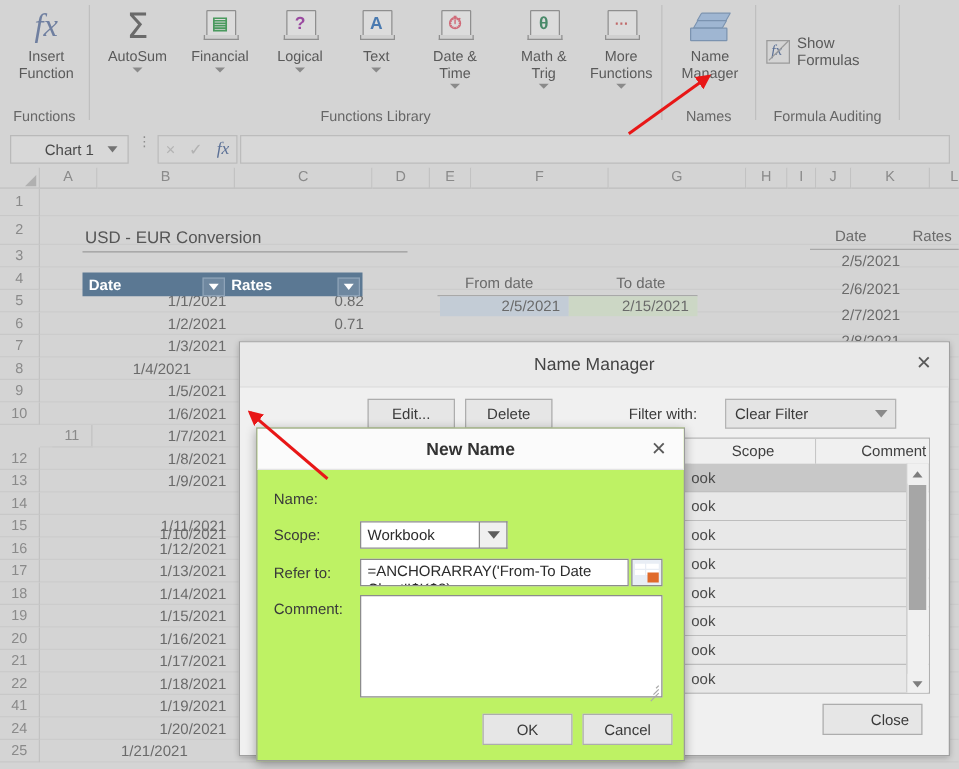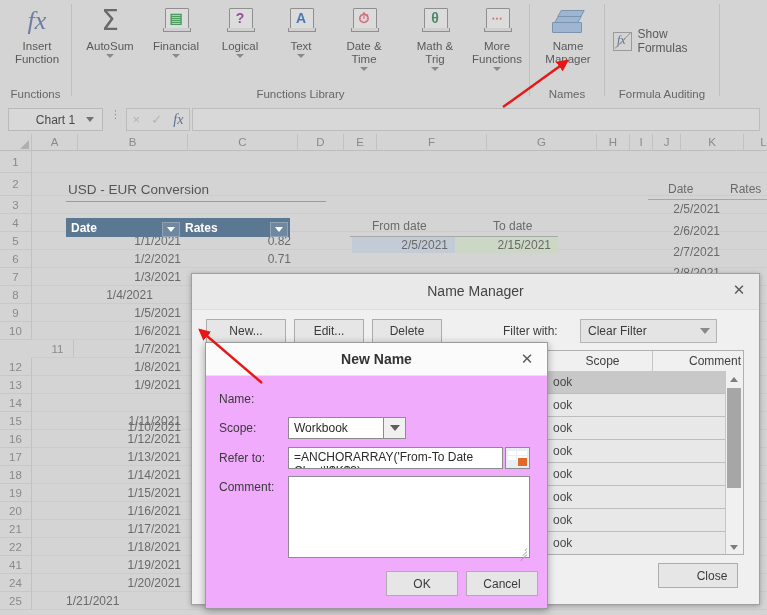--- a/index.html
+++ b/index.html
@@ -94,21 +94,21 @@
   .lrow.sel{background:#c8c8c8;}
   .lrow .sc{position:absolute;left:346px;top:4px;font-size:12px;color:#4a4a4a;}
   #nm-scroll{position:absolute;right:0;top:20px;width:17px;height:184px;background:#f0f0f0;border-left:1px solid #c6c6c6;}
   .sb-arrow{position:absolute;left:0;width:16px;height:16px;background:#f0f0f0;display:flex;align-items:center;justify-content:center;}
   .sb-up:after{content:"";width:0;height:0;border-left:4px solid transparent;border-right:4px solid transparent;border-bottom:5px solid #7d7d7d;}
   .sb-dn:after{content:"";width:0;height:0;border-left:4px solid transparent;border-right:4px solid transparent;border-top:5px solid #7d7d7d;}
   #sb-thumb{position:absolute;left:1px;top:17px;width:14px;height:100px;background:#a6a6a6;}
   #nm-refer-lbl{position:absolute;left:14px;top:288px;font-size:12px;color:#3a3a3a;}
   #nm-close{position:absolute;left:466px;top:289px;width:80px;height:25px;padding-left:28px;}
   
-  #nn{position:absolute;left:205px;top:342px;width:341px;height:265px;background:#f0abfc;border:1px solid #9b9b9b;box-shadow:0 2px 8px rgba(0,0,0,.33);}
+  #nn{position:absolute;left:205px;top:342px;width:341px;height:265px;background:#bef264;border:1px solid #9b9b9b;box-shadow:0 2px 8px rgba(0,0,0,.33);}
   #nn-title{position:absolute;left:0;top:0;width:100%;height:32px;background:#fbfbfb;border-bottom:1px solid #e4e4e4;}
   #nn-title .t{position:absolute;width:100%;top:8px;text-align:center;font-size:14px;font-weight:bold;color:#333;}
   .nn-lbl{position:absolute;left:13px;font-size:12px;color:#3a3a3a;}
   .nn-inp{position:absolute;box-sizing:border-box;background:#ffffff;border:1px solid #8c8c8c;font-size:12px;color:#2b2b2b;
           padding:2px 0 0 5px;}
   #nn-name{left:82px;top:45px;width:242px;height:22px;}
   #nn-scope{position:absolute;left:82px;top:74px;width:96px;height:22px;box-sizing:border-box;background:#ffffff;border:1px solid #8c8c8c;}
   #nn-scope .v{position:absolute;left:5px;top:3px;font-size:12px;color:#2b2b2b;}
   #nn-scope-btn{position:absolute;left:178px;top:74px;width:22px;height:22px;box-sizing:border-box;background:#f0f0f0;border:1px solid #8c8c8c;border-left:none;display:flex;align-items:center;justify-content:center;}
   #nn-scope-btn:after{content:"";width:0;height:0;border-left:5px solid transparent;border-right:5px solid transparent;border-top:6px solid #5d5d5d;}
@@ -351,21 +351,21 @@
       <div class="cell r" style="left: 78px; width: 103px; top: 280px; text-align: right;">1/11/2021</div>
       <div class="cell r" style="left: 78px; width: 103px; top: 298px; text-align: right;">1/12/2021</div>
       <div class="cell r" style="left: 78px; width: 103px; top: 316px; ">1/13/2021</div>
       <div class="cell r" style="left: 78px; width: 103px; top: 334px; text-align: right;">1/14/2021</div>
       <div class="cell r" style="left: 78px; width: 103px; top: 352px; text-align: right;">1/15/2021</div>
       <div class="cell r" style="left: 78px; width: 103px; top: 370px; text-align: right;">1/16/2021</div>
       <div class="cell r" style="left: 78px; width: 103px; top: 388px; text-align: right;">1/17/2021</div>
       <div class="cell r" style="left: 78px; width: 103px; top: 406px; text-align: right;">1/18/2021</div>
       <div class="cell r" style="left: 78px; width: 103px; top: 424px; text-align: right;">1/19/2021</div>
       <div class="cell r" style="left: 78px; width: 103px; top: 442px; text-align: right;">1/20/2021</div>
-      <div class="cell r" style="left: 66px; width: 103px; top: 460px; text-align: left;">1/21/2021</div>
+      <div class="cell r" style="left: 72px; width: 103px; top: 460px; text-align: center;">1/21/2021</div>
       <div class="cell r" style="left: 188px; width: 103px; top: 100px; text-align: right;">0.82</div>
       <div class="cell r" style="left: 188px; width: 103px; top: 118px; text-align: right;">0.71</div>
     </div>
 </div>
 
 <div id="title-usd">USD - EUR Conversion</div>
 <div id="title-rule"></div>
 
 <div id="tbl-hdr">
   <span class="th-txt" style="left:5px;">Date</span>
@@ -392,21 +392,20 @@
     <div class="cell r" style="position: absolute; left: 660px; width: 60px; top: 224px; text-align: right;">2/6/2021</div>
     <div class="cell r" style="position: absolute; left: 660px; width: 60px; top: 245px; text-align: right;">2/7/2021</div>
     <div class="cell r" style="position: absolute; left: 660px; width: 60px; top: 266px; text-align: right;">2/8/2021</div>
   </div>
 
 <div id="nm">
   <div id="nm-title">
     <div class="t">Name Manager</div>
     <div class="dlg-x">✕</div>
   </div>
-  <div class="btn" id="nm-new">New...</div>
   <div class="btn" id="nm-edit">Edit...</div>
   <div class="btn" id="nm-del">Delete</div>
   <div id="nm-filter-lbl">Filter with:</div>
   <div id="nm-filter">
     <span class="v">Clear Filter</span>
     <span class="cb"></span>
   </div>
 
   <div id="nm-list">
     <div id="nm-lhdr">

